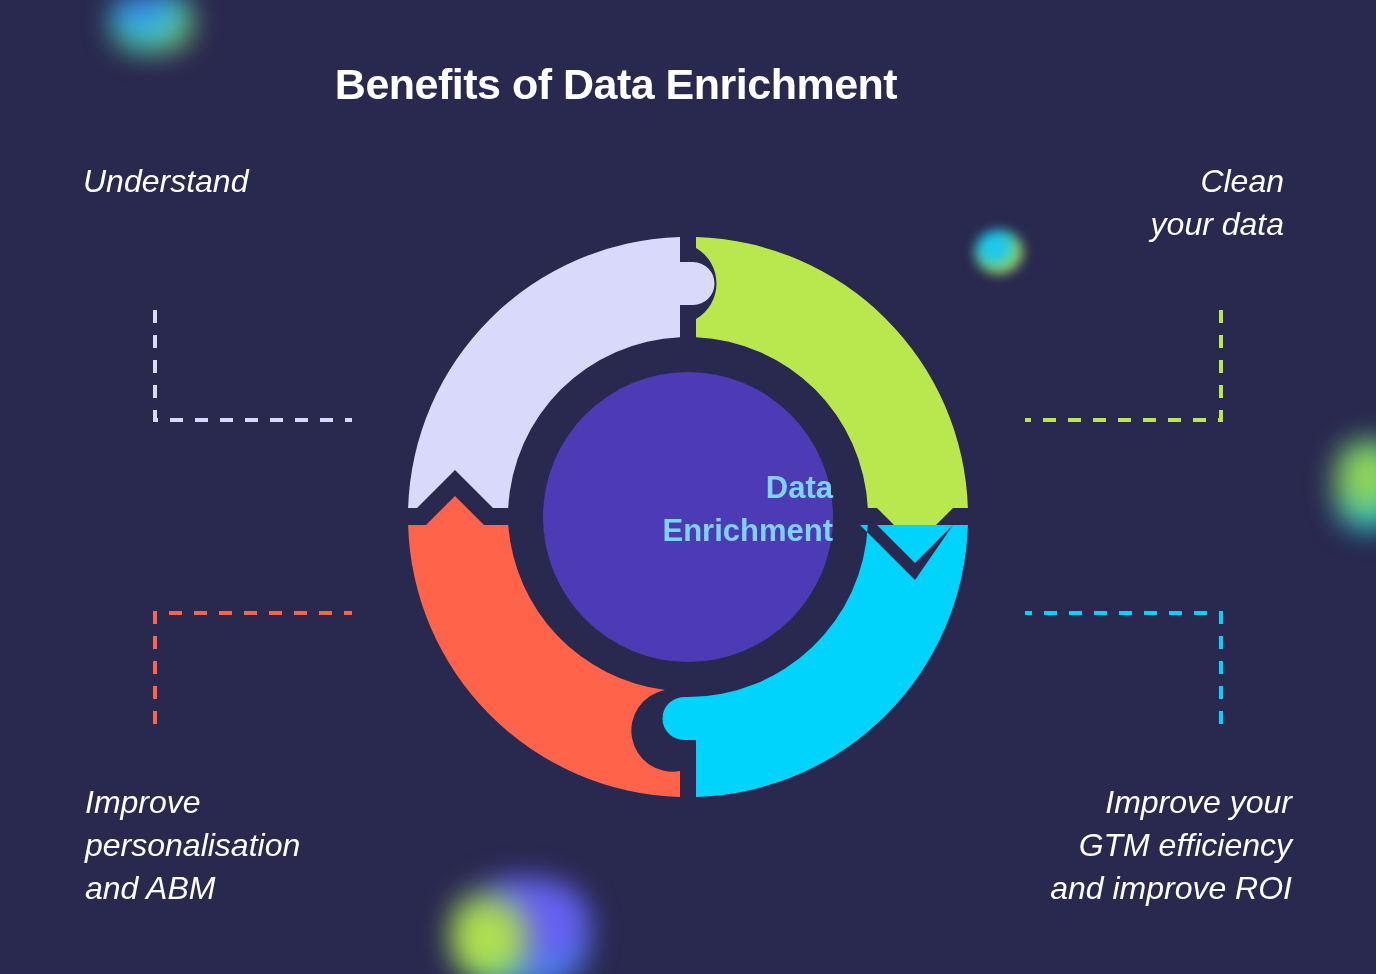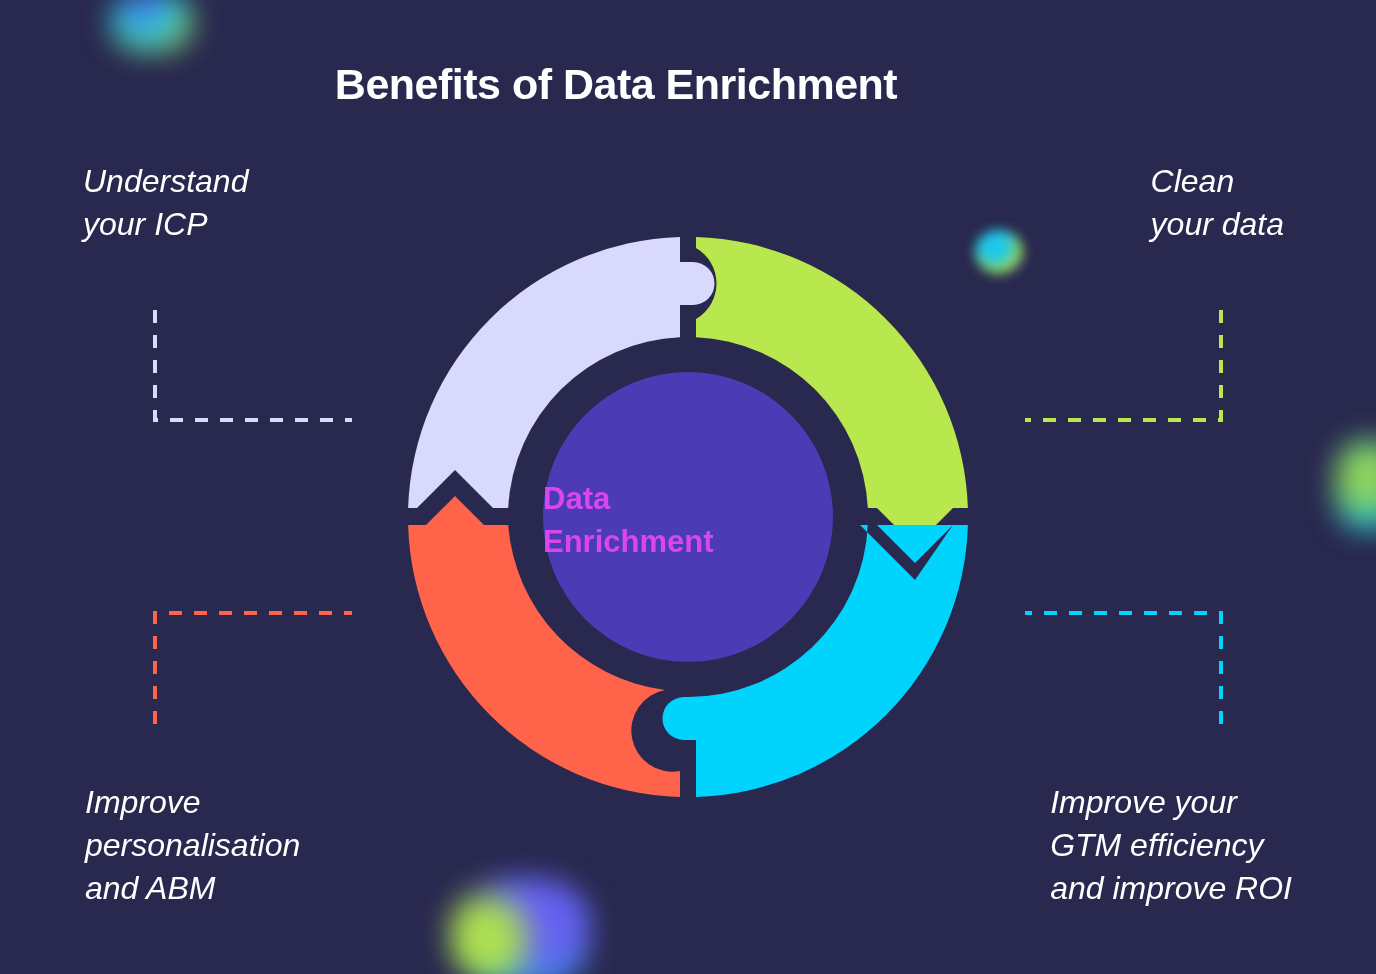--- a/index.html
+++ b/index.html
@@ -16,26 +16,26 @@
     .title {
       position: absolute; left: 0; top: 60px; width: 1232px;
       text-align: center; color: #ffffff;
       font-size: 43px; font-weight: bold; letter-spacing: -0.5px;
     }
     .label {
       position: absolute; color: #ffffff;
       font-size: 32px; line-height: 43px; font-weight: normal;
     }
     .label .line { display: block; white-space: nowrap; font-style: italic; }
-    .label.right { text-align: left; }
+    .label.right { text-align: right; }
     svg.diagram { position: absolute; left: 0; top: 0; }
     .center-text {
-      position: absolute; left: 543px; top: 375px; width: 290px; height: 290px;
-      display: flex; flex-direction: column; align-items: flex-start; justify-content: center;
-      color: #d946ef; font-weight: bold; font-size: 31px; line-height: 43px; text-align: center;
+      position: absolute; left: 543px; top: 364px; width: 290px; height: 290px;
+      display: flex; flex-direction: column; align-items: flex-end; justify-content: center;
+      color: #7dd3fc; font-weight: bold; font-size: 31px; line-height: 43px; text-align: center;
     }
   </style>
 </head>
 <body>
 
 <div class="blob" style="left:112px;top:-8px;width:80px;height:60px;background:radial-gradient(circle at 40% 25%, #5d5ce6 0%, #1ec5e6 40%, #8fce5a 75%, rgba(41,40,79,0) 100%);"></div>
 <div class="blob" style="left:975px;top:230px;width:48px;height:44px;filter:blur(6px);background:radial-gradient(circle at 40% 35%, #17cdef 0%, #22c6e8 35%, #a3de48 65%, #6e5fe0 90%);border-radius:50%;"></div>
 <div class="blob" style="left:1335px;top:440px;width:70px;height:90px;background:radial-gradient(circle at 45% 40%, #a8d94f 0%, #75cc6a 45%, #1cc7e9 75%, rgba(41,40,79,0) 100%);"></div>
 <div class="blob" style="left:450px;top:878px;width:140px;height:110px;background:radial-gradient(circle at 25% 55%, #b4e04f 0%, #a9df52 25%, rgba(169,223,82,0) 45%), radial-gradient(circle at 65% 35%, #6a5cf4 0%, #5f66f0 40%, rgba(95,102,240,0) 70%), radial-gradient(circle at 55% 90%, #10d4f6 0%, #18c8ef 35%, rgba(41,40,79,0) 65%);"></div>
 
@@ -84,21 +84,20 @@
   <circle cx="688" cy="517" r="145" fill="#4c3bb5"></circle>
 </svg>
 
 <div class="center-text">
   <span>Data</span>
   <span>Enrichment</span>
 </div>
 
 <div class="label" style="left:83px;top:160px;">
   <span class="line">Understand</span>
-  <span class="line">your ICP</span>
 </div>
 
 <div class="label right" style="right:92px;top:160px;">
   <span class="line">Clean</span>
   <span class="line">your data</span>
 </div>
 
 <div class="label" style="left:85px;top:781px;">
   <span class="line">Improve</span>
   <span class="line">personalisation</span>

